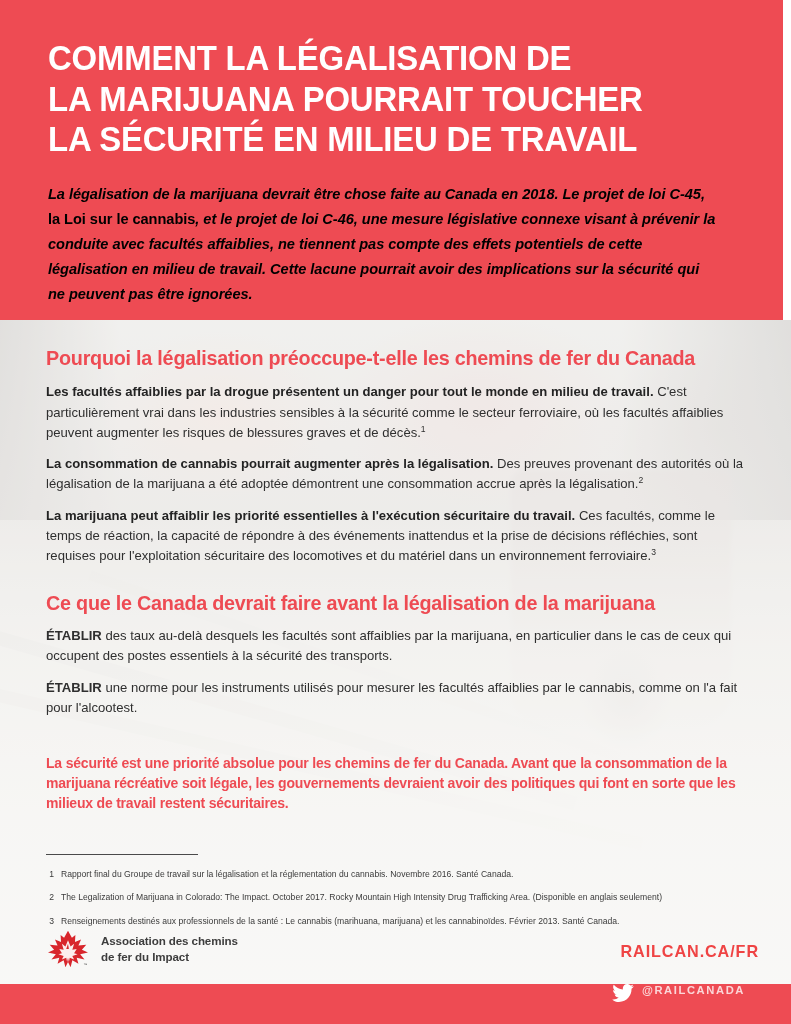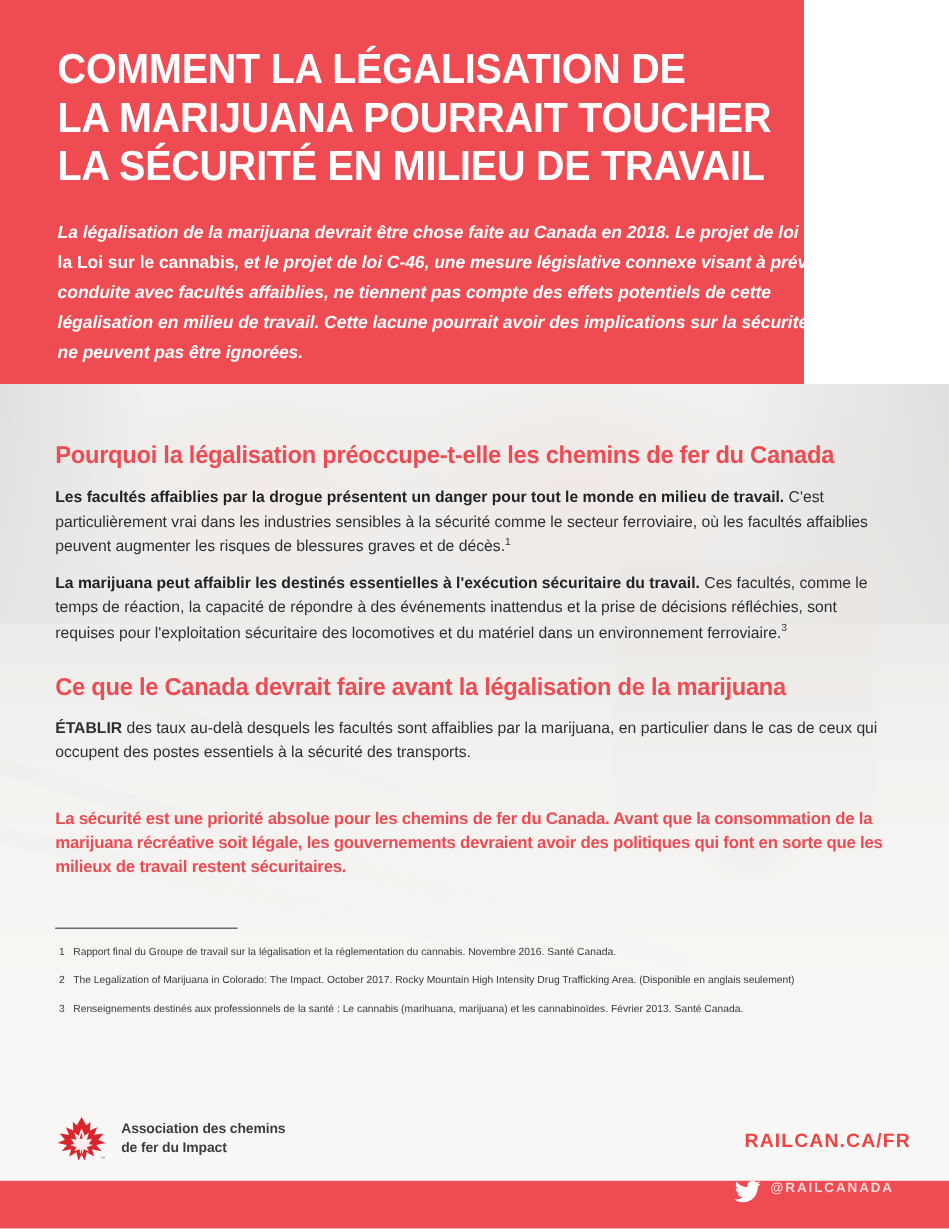--- a/index.html
+++ b/index.html
@@ -7,38 +7,38 @@
   body {
     font-family:"Liberation Sans", sans-serif;
     background:#ffffff;
     position:relative;
     overflow:hidden;
   }
   .page { position:relative; width:791px; height:1024px; background:#fff; overflow:hidden; }
 
   
   .header {
-    position:absolute; left:0; top:0; width:670px; height:320px;
+    position:absolute; left:0; top:0; width:783px; height:320px;
     background:#ee4b53;
     padding:38px 44px 0 48px;
   }
   .title {
     color:#ffffff;
     font-weight:bold;
     font-size:35px;
     line-height:1.16;
     letter-spacing:-0.2px;
     transform:scaleX(0.94);
     transform-origin:left top;
     text-transform:uppercase;
   }
   .title .tl { display:block; white-space:nowrap; }
   .intro {
     margin-top:22px;
-    color:#ffffff;
+    color:#000000;
     font-style:italic;
     font-weight:bold;
     font-size:14.6px;
     line-height:1.72;
     width:672px;
     letter-spacing:-0.05px;
   }
   .intro .up { font-style:normal; }
 
   
@@ -104,21 +104,20 @@
   }
   .photo .veil {
     position:absolute; inset:0;
     background:linear-gradient(180deg, rgba(242,242,240,0.82) 0%, rgba(243,242,240,0.86) 30%, rgba(246,245,243,0.90) 60%, rgba(250,249,248,0.94) 100%);
   }
   .photo .veil2 { position:absolute; inset:0; background:rgba(248,247,245,0.42); }
 
   .content {
     position:relative;
     padding:26px 44px 0 46px;
-    margin-top:22px;
   }
 
   h2.sect {
     color:#ee4b53;
     font-size:20.4px;
     font-weight:bold;
     letter-spacing:-0.25px;
     line-height:1.2;
     transform:scaleX(0.97);
     transform-origin:left center;
@@ -233,27 +232,29 @@
       <div class="veil"></div>
       <div class="veil2"></div>
     </div>
 
     <div class="content">
 
       <h2 class="sect">Pourquoi la légalisation préoccupe-t-elle les chemins de fer du Canada</h2>
 
       <p class="para first"><b>Les facultés affaiblies par la drogue présentent un danger pour tout le monde en milieu de travail.</b><span> C'est particulièrement vrai dans les industries sensibles à la sécurité comme le secteur ferroviaire, où les facultés affaiblies peuvent augmenter les risques de blessures graves et de décès.</span><sup>1</sup></p>
 
-
-      <p class="para"><b>La marijuana peut affaiblir les destinés essentielles à l'exécution sécuritaire du travail.</b><span> Ces facultés, comme le temps de réaction, la capacité de répondre à des événements inattendus et la prise de décisions réfléchies, sont requises pour l'exploitation sécuritaire des locomotives et du matériel dans un environnement ferroviaire.</span><sup>3</sup></p>
+      <p class="para"><b>La consommation de cannabis pourrait augmenter après la légalisation.</b><span> Des preuves provenant des autorités où la légalisation de la marijuana a été adoptée démontrent une consommation accrue après la légalisation.</span><sup>2</sup></p>
+
+      <p class="para"><b>La marijuana peut affaiblir les priorité essentielles à l'exécution sécuritaire du travail.</b><span> Ces facultés, comme le temps de réaction, la capacité de répondre à des événements inattendus et la prise de décisions réfléchies, sont requises pour l'exploitation sécuritaire des locomotives et du matériel dans un environnement ferroviaire.</span><sup>3</sup></p>
 
       <h2 class="sect sect2">Ce que le Canada devrait faire avant la légalisation de la marijuana</h2>
 
       <p class="para act"><span class="kw">ÉTABLIR</span><span> des taux au-delà desquels les facultés sont affaiblies par la marijuana, en particulier dans le cas de ceux qui occupent des postes essentiels à la sécurité des transports.</span></p>
 
+      <p class="para act"><span class="kw">ÉTABLIR</span><span> une norme pour les instruments utilisés pour mesurer les facultés affaiblies par le cannabis, comme on l'a fait pour l'alcootest.</span></p>
 
 
     </div>
 
     <p class="conclusion">La sécurité est une priorité absolue pour les chemins de fer du Canada. Avant que la consommation de la marijuana récréative soit légale, les gouvernements devraient avoir des politiques qui font en sorte que les milieux de travail restent sécuritaires.</p>
 
     <div class="rule"></div>
 
     <div class="notes">
       <div class="note">

